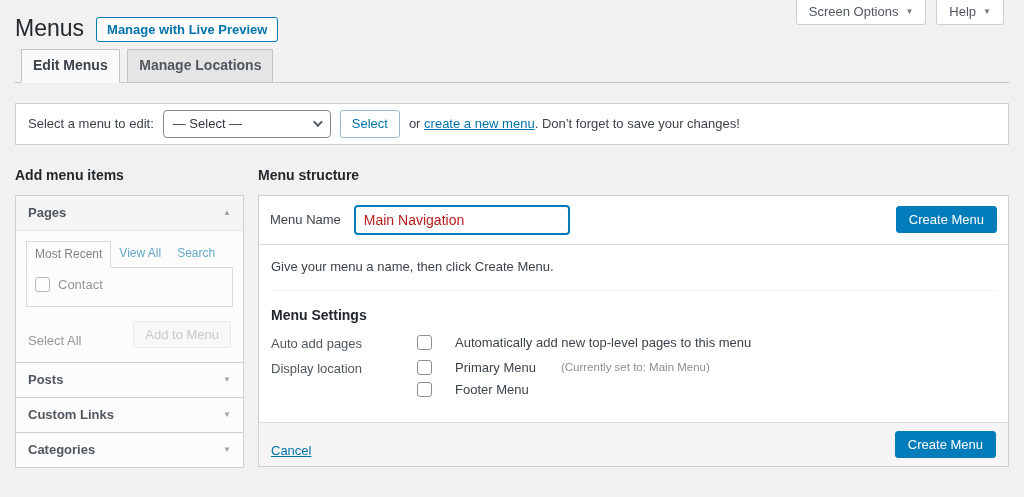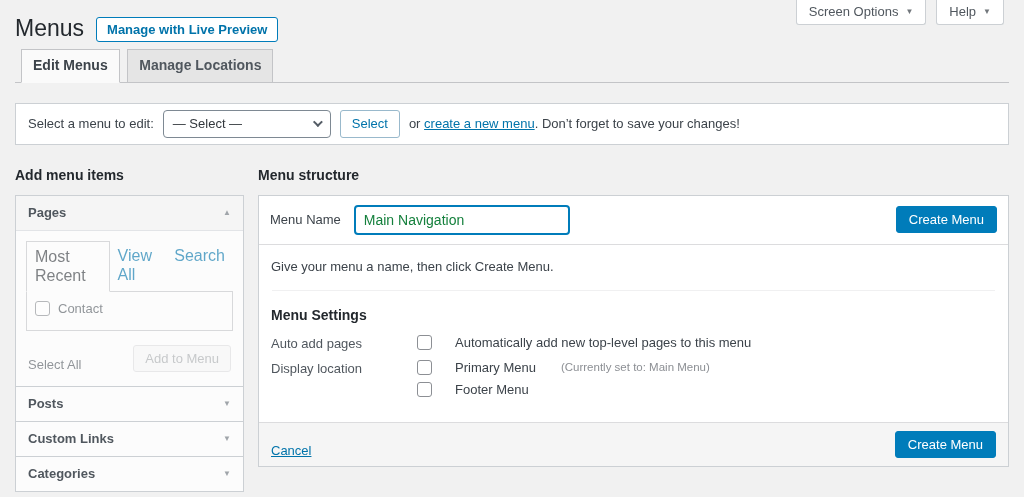--- a/index.html
+++ b/index.html
@@ -75,21 +75,21 @@
     padding: 10px 12px; display: flex; justify-content: space-between; align-items: center;
     color: #50575e; font-weight: 600; cursor: pointer; background: #fcfcfc; height: 35px;
   }
   .acc-title.open { background: #f5f5f5; border-bottom: 1px solid #e2e4e7; }
   .acc-title + .acc-title, .acc-content + .acc-title { border-top: 1px solid #ccd0d4; }
   .acc-arrow { font-size: 8px; color: #a0a5aa; }
   .acc-content { padding: 10px; opacity: 0.62; }
 
   .item-tabs { display: flex; position: relative; z-index: 1; margin-bottom: -1px; }
   .item-tab {
-    padding: 5px 8px 6px; font-size: 16px; cursor: pointer; color: #0073aa; line-height: 1.2;
+    padding: 5px 8px 6px; font-size: 12px; cursor: pointer; color: #0073aa; line-height: 1.2;
   }
   .item-tab.active {
     background: #fcfcfc; border: 1px solid #c3c4c7; border-bottom: 1px solid #fcfcfc;
     color: #32373c;
   }
   .tabs-panel { border: 1px solid #c3c4c7; padding: 9px 8px 14px; background: #fcfcfc; }
   .check-item { display: flex; align-items: center; gap: 8px; color: #50575e; cursor: pointer; }
 
   .button-controls { display: flex; justify-content: space-between; align-items: flex-end; margin-top: 12px; padding: 2px 2px 4px; }
   .select-all-link { color: #50575e; cursor: pointer; }
@@ -97,21 +97,21 @@
     background: #f6f7f7; border: 1px solid #dcdcde; color: #a7aaad;
     padding: 5px 11px; border-radius: 3px; font-size: 13px; cursor: default;
   }
 
   
   .menu-edit { background: #fff; border: 1px solid #ccd0d4; }
   .name-row { display: flex; align-items: center; padding: 9px 11px; gap: 13px; border-bottom: 1px solid #dcdcde; }
   .name-label { color: #3c434a; }
   .menu-name-input {
     width: 216px; height: 30px; border: 2px solid #007cba; border-radius: 4px;
-    padding: 1px 8px; font-size: 14px; color: #15803d; background: #fff; outline: none;
+    padding: 1px 8px; font-size: 14px; color: #b91c1c; background: #fff; outline: none;
     font-family: "Liberation Sans", sans-serif;
   }
   .grow { flex: 1; }
   .button-primary {
     background: #007cba; border: 1px solid #007cba; color: #fff;
     padding: 5px 12px; border-radius: 3px; font-size: 13px; cursor: pointer; white-space: nowrap;
   }
 
   .menu-body { padding: 0 12px 16px; }
   .helper-text { padding: 14px 0 16px; color: #3c434a; }

